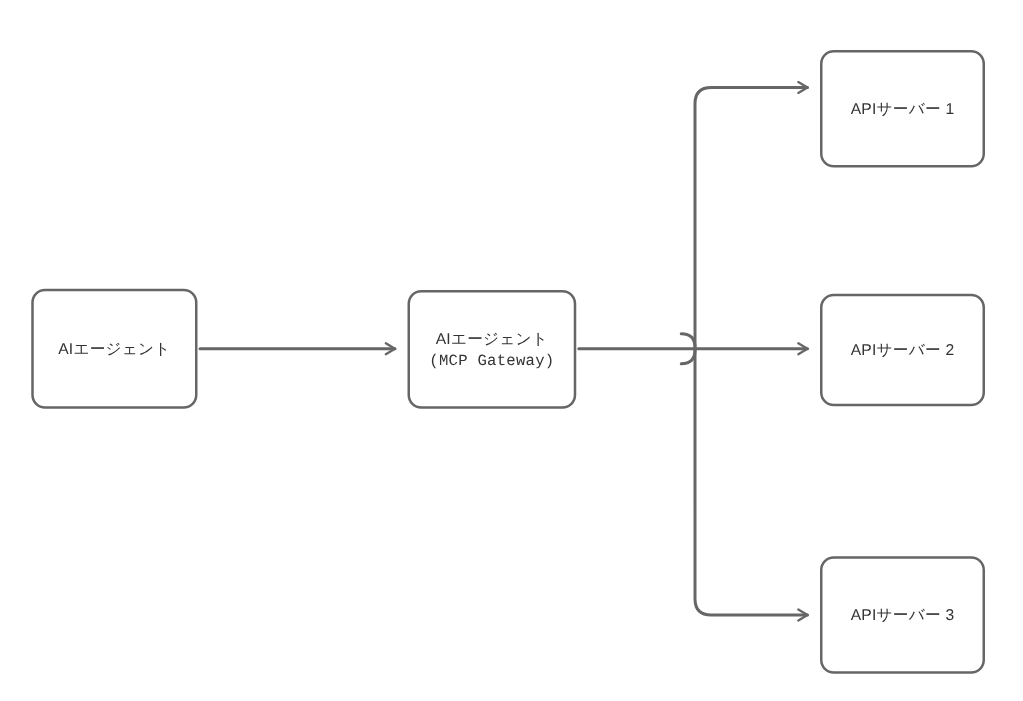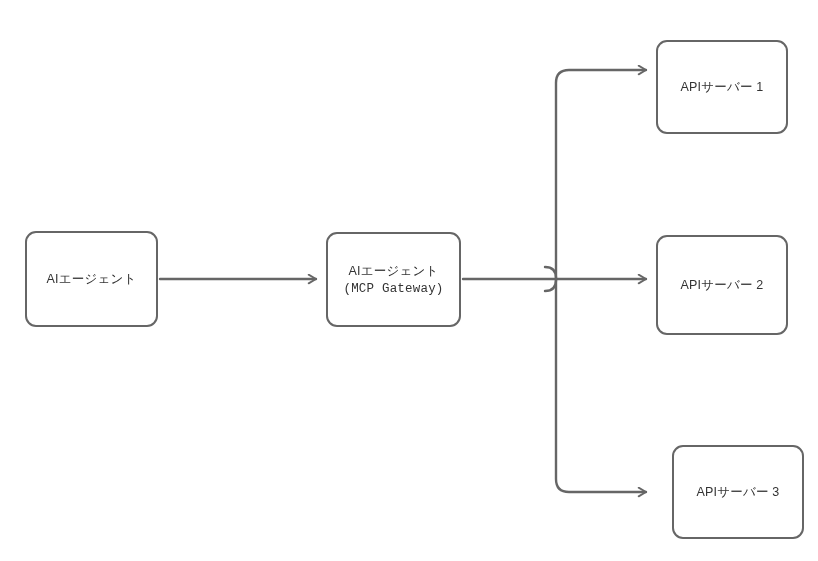--- a/index.html
+++ b/index.html
@@ -43,22 +43,22 @@
     text-align: center;
     z-index: 2;
   }
   .node .line2 {
     display: block;
     font-family: Liberation Mono, monospace;
   }
   #node-ai-agent   { left: 25px;  top: 231px; width: 133px; height: 96px; }
   #node-mcp-server { left: 326px; top: 232px; width: 135px; height: 95px; }
   #node-api-1      { left: 656px; top: 40px;  width: 132px; height: 94px; }
-  #node-api-2      { left: 656px; top: 235px; width: 132px; height: 100px; }
-  #node-api-3      { left: 656px; top: 445px; width: 132px; height: 94px; margin-left: 16px; }
+  #node-api-2      { left: 656px; top: 235px; width: 132px; height: 90px; }
+  #node-api-3      { left: 656px; top: 445px; width: 132px; height: 94px; }
 </style>
 </head>
 <body>
 
 <div id="canvas">
 
   <svg id="edges" viewBox="0 0 818 561" width="818" height="561" xmlns="http://www.w3.org/2000/svg">
     <defs>
       <marker id="arrow-open" viewBox="0 0 12 12" refX="10.2" refY="6" markerWidth="11" markerHeight="11" orient="auto-start-reverse" markerUnits="userSpaceOnUse">
         <path d="M 2.2 1.2 L 10.2 6 L 2.2 10.8" fill="none" stroke="#666666" stroke-width="2" stroke-linecap="round" stroke-linejoin="round"></path>

